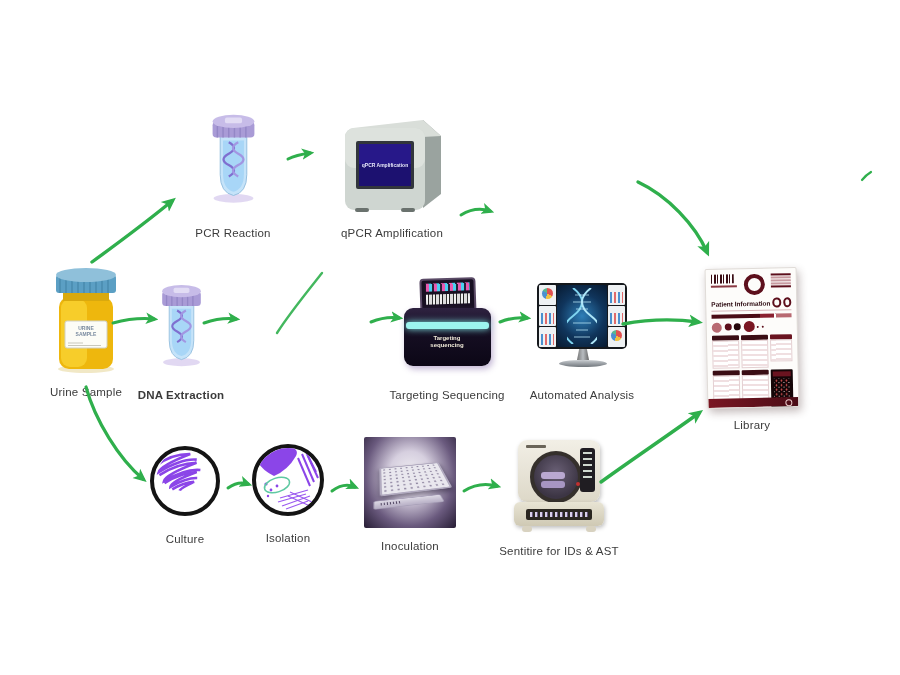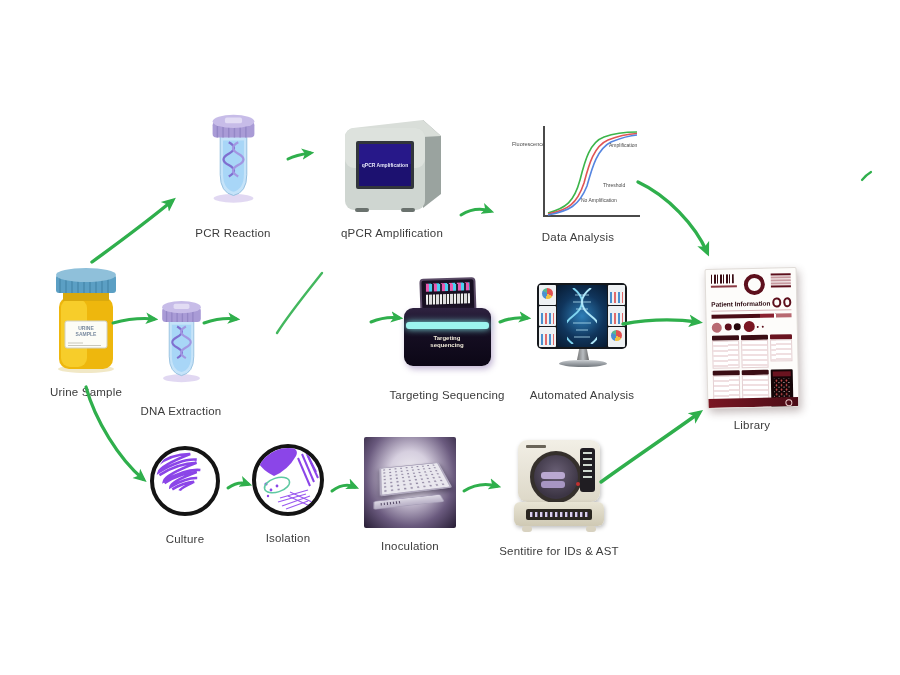--- a/index.html
+++ b/index.html
@@ -127,52 +127,39 @@
       <rect x="19" y="33" width="58" height="48" rx="2" fill="#32363c"></rect>
       <rect x="22" y="36" width="52" height="42" fill="#1c1170"></rect>
       <rect x="22" y="36" width="52" height="20" fill="#2a1a90" opacity="0.8"></rect>
       <text x="48" y="59" font-size="5" fill="#e8e8ff" text-anchor="middle" font-weight="bold">qPCR Amplification</text>
       <rect x="18" y="100" width="14" height="4" rx="2" fill="#6a726e"></rect>
       <rect x="64" y="100" width="14" height="4" rx="2" fill="#6a726e"></rect>
     </svg>
     <div class="node-label" style="margin-top:12px;">qPCR Amplification</div>
   </div>
 
-  <div class="node" style="left:498px;top:118px;width:160px;">
-    <svg width="135" height="100" viewBox="0 0 135 100">
-      <path d="M33,8 L33,98 L129,98" fill="none" stroke="#4a4a4a" stroke-width="2"></path>
-      <path d="M37,95 C55,90 63,84 69,62 C74,42 79,24 93,19 C104,15 116,14 126,14" fill="none" stroke-width="1.6" stroke="#3cb54a"></path>
-      <path d="M37,96 C57,92 66,86 73,65 C78,46 83,28 97,22 C107,18 117,16 126,15.5" fill="none" stroke-width="1.6" stroke="#e05555"></path>
-      <path d="M37,97 C58,93 68,88 76,68 C81,50 86,31 100,24 C110,20 119,17.5 126,17" fill="none" stroke-width="1.6" stroke="#5585e0"></path>
-      <text x="1" y="28" font-size="5.5" fill="#4a4a4a">Fluorescence</text>
-      <text x="98" y="29" font-size="5" fill="#4a4a4a">Amplification</text>
-      <text x="92" y="69" font-size="5" fill="#4a4a4a">Threshold</text>
-      <text x="70" y="84" font-size="5" fill="#4a4a4a">No Amplification</text>
-    </svg>
-    <div class="node-label" style="margin-top:13px;">Data Analysis</div>
-  </div>
 
   <div class="node" style="left:16px;top:263px;width:140px;">
     <svg width="94" height="112" viewBox="0 0 94 112">
       <ellipse cx="47" cy="106" rx="28" ry="4" fill="#e8d9a0" opacity="0.6"></ellipse>
       <rect x="20" y="34" width="54" height="72" rx="10" fill="#eeb70d"></rect>
       <rect x="22" y="36" width="26" height="68" rx="9" fill="#f7cf2e" opacity="0.9"></rect>
       <rect x="24" y="28" width="46" height="10" fill="#d9a90e"></rect>
       <rect x="17" y="12" width="60" height="18" rx="3" fill="#5b9fc4"></rect>
       <path d="M21,12 V30 M27,12 V30 M33,12 V30 M39,12 V30 M45,12 V30 M51,12 V30 M57,12 V30 M63,12 V30 M69,12 V30" stroke="#4a8cb0" stroke-width="1.6"></path>
       <ellipse cx="47" cy="12" rx="30" ry="7" fill="#8fc0da"></ellipse>
       <rect x="26" y="58" width="42" height="27" rx="2" fill="#fcfcf6" stroke="#d0d0c4" stroke-width="1"></rect>
       <text x="47" y="67" font-size="5" fill="#7a8ba0" font-weight="bold" text-anchor="middle">URINE</text>
       <text x="47" y="73" font-size="5" fill="#7a8ba0" font-weight="bold" text-anchor="middle">SAMPLE</text>
       <path d="M29,80 H44 M29,82.5 H62" stroke="#c8c8bc" stroke-width="1"></path>
     </svg>
     <div class="node-label" style="margin-top:11px;">Urine Sample</div>
   </div>
 
-  <div class="node" style="left:111px;top:294px;width:140px;">
+  <div class="node" style="left:111px;top:278px;width:140px;font-weight:bold;">
     <svg width="79" height="93" viewBox="0 0 90 100">
       <ellipse cx="45" cy="93" rx="21" ry="4.5" fill="#c9b8e8" opacity="0.55"></ellipse>
       <path d="M31,26 L59,26 L59,68 Q59,87 45,90 Q31,87 31,68 Z" fill="#c5e3f9" stroke="#94bede" stroke-width="1"></path>
       <path d="M34,32 L56,32 L56,67 Q56,83 45,86 Q34,83 34,67 Z" fill="#9ed1f6" opacity="0.75"></path>
       <path d="M40,34 Q51,40 40,46 Q29,52 40,58 Q51,64 40,70" fill="none" stroke="#7f6fd0" stroke-width="2.4"></path>
       <path d="M50,34 Q39,40 50,46 Q61,52 50,58 Q39,64 50,70" fill="none" stroke="#a296e2" stroke-width="2.4"></path>
       <rect x="23" y="12" width="44" height="17" rx="4" fill="#a99bd6"></rect>
       <path d="M28,12 V29 M34,12 V29 M40,12 V29 M46,12 V29 M52,12 V29 M58,12 V29" stroke="#9487c6" stroke-width="1.5"></path>
       <ellipse cx="45" cy="12" rx="22" ry="7" fill="#c7bce8"></ellipse>
       <rect x="36" y="8" width="18" height="6" rx="2" fill="#e2dcf4"></rect>

